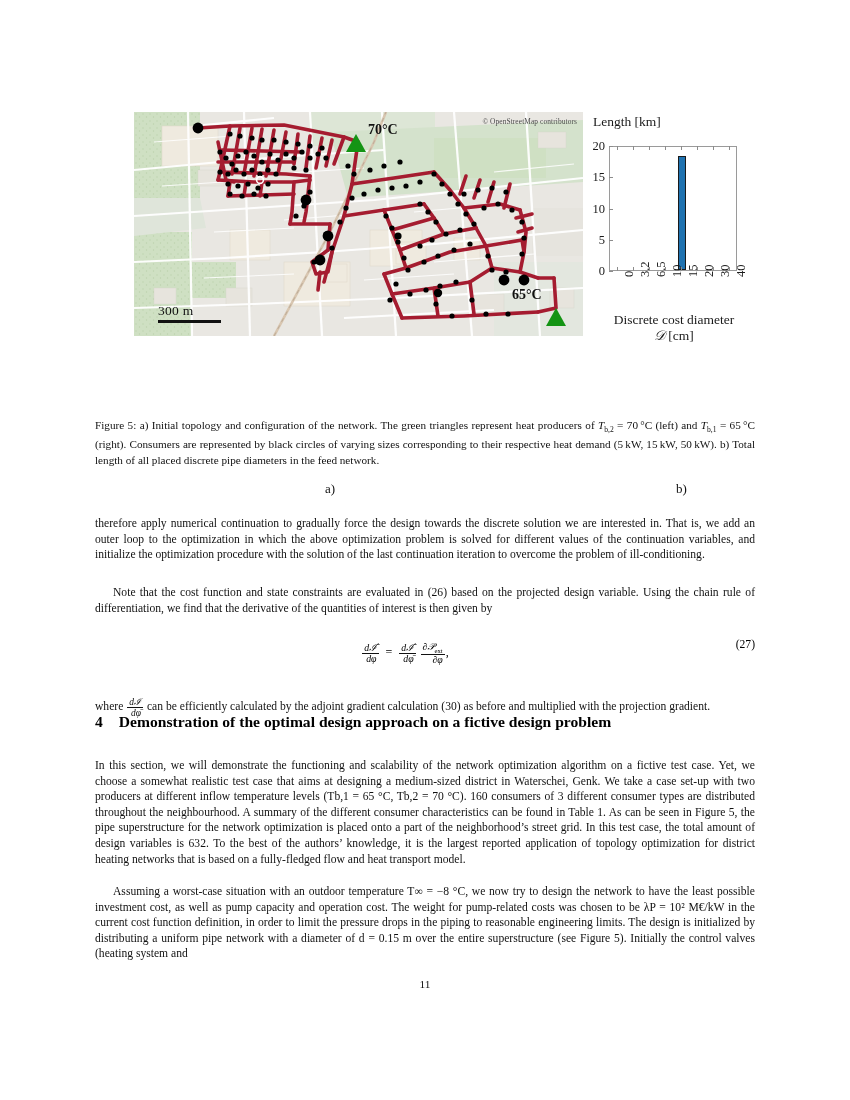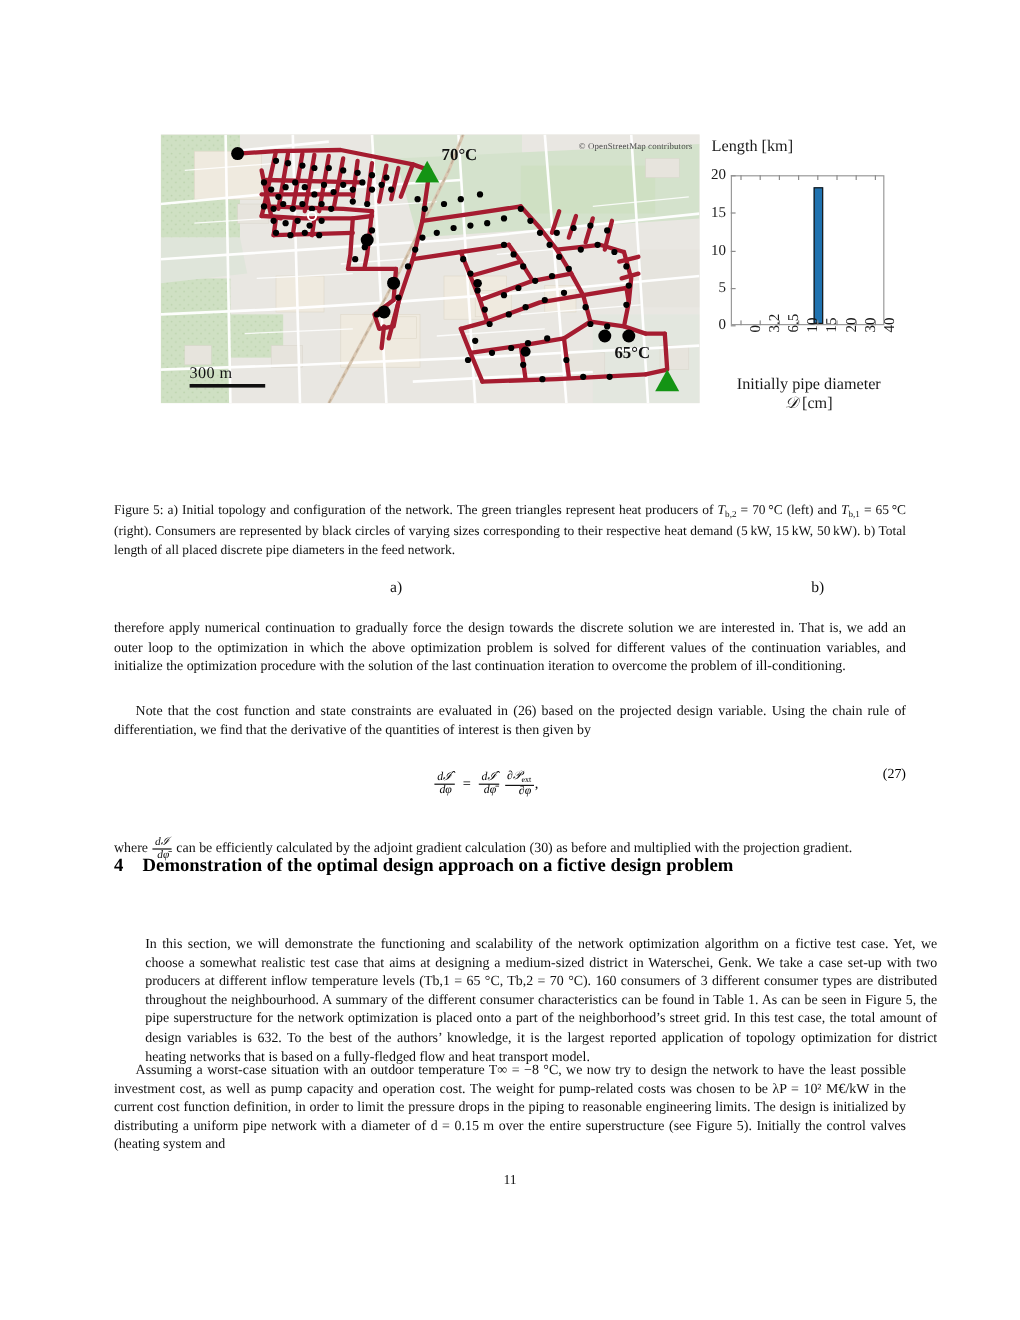--- a/index.html
+++ b/index.html
@@ -206,21 +206,21 @@
     width: 660px;
     font-size: 11.6px;
     line-height: 15.6px;
     text-align: justify;
     font-family: "Liberation Serif", serif;
     color: #111;
   }
   .p1 { top: 516px; }
   .p2 { top: 585px; }
   .p-after-eq { top: 681px; }
-  .p3 { top: 779px; margin-left: 26px; }
+  .p3 { top: 758px; }
   .p4 { top: 884px; }
 
   .indent { text-indent: 18px; }
 
   .equation-row {
     position: absolute;
     left: 95px;
     top: 626px;
     width: 660px;
     height: 44px;
@@ -603,21 +603,21 @@
           <div class="xtick-mark" style="position: absolute; left: 119px; top: 32px;"></div>
           <div class="xtick-label" style="left: 140px; top: 163px;">30</div>
           <div class="xtick-mark" style="position: absolute; left: 135px; top: 153px;"></div>
           <div class="xtick-mark" style="position: absolute; left: 135px; top: 32px;"></div>
           <div class="xtick-label" style="left: 156px; top: 163px;">40</div>
           <div class="xtick-mark" style="position: absolute; left: 151px; top: 153px;"></div>
           <div class="xtick-mark" style="position: absolute; left: 151px; top: 32px;"></div>
         </div>
 
       <div class="chart-xlabel">
-        <span>Initially pipe diameter</span><br>
+        <span>Discrete cost diameter</span><br>
         <span class="mathcal-d">𝒟</span>
         <span>[cm]</span>
       </div>
     </div>
 
     <div class="sublabel sublabel-a">a)</div>
     <div class="sublabel sublabel-b">b)</div>
   </div>
 
   <div class="caption">

